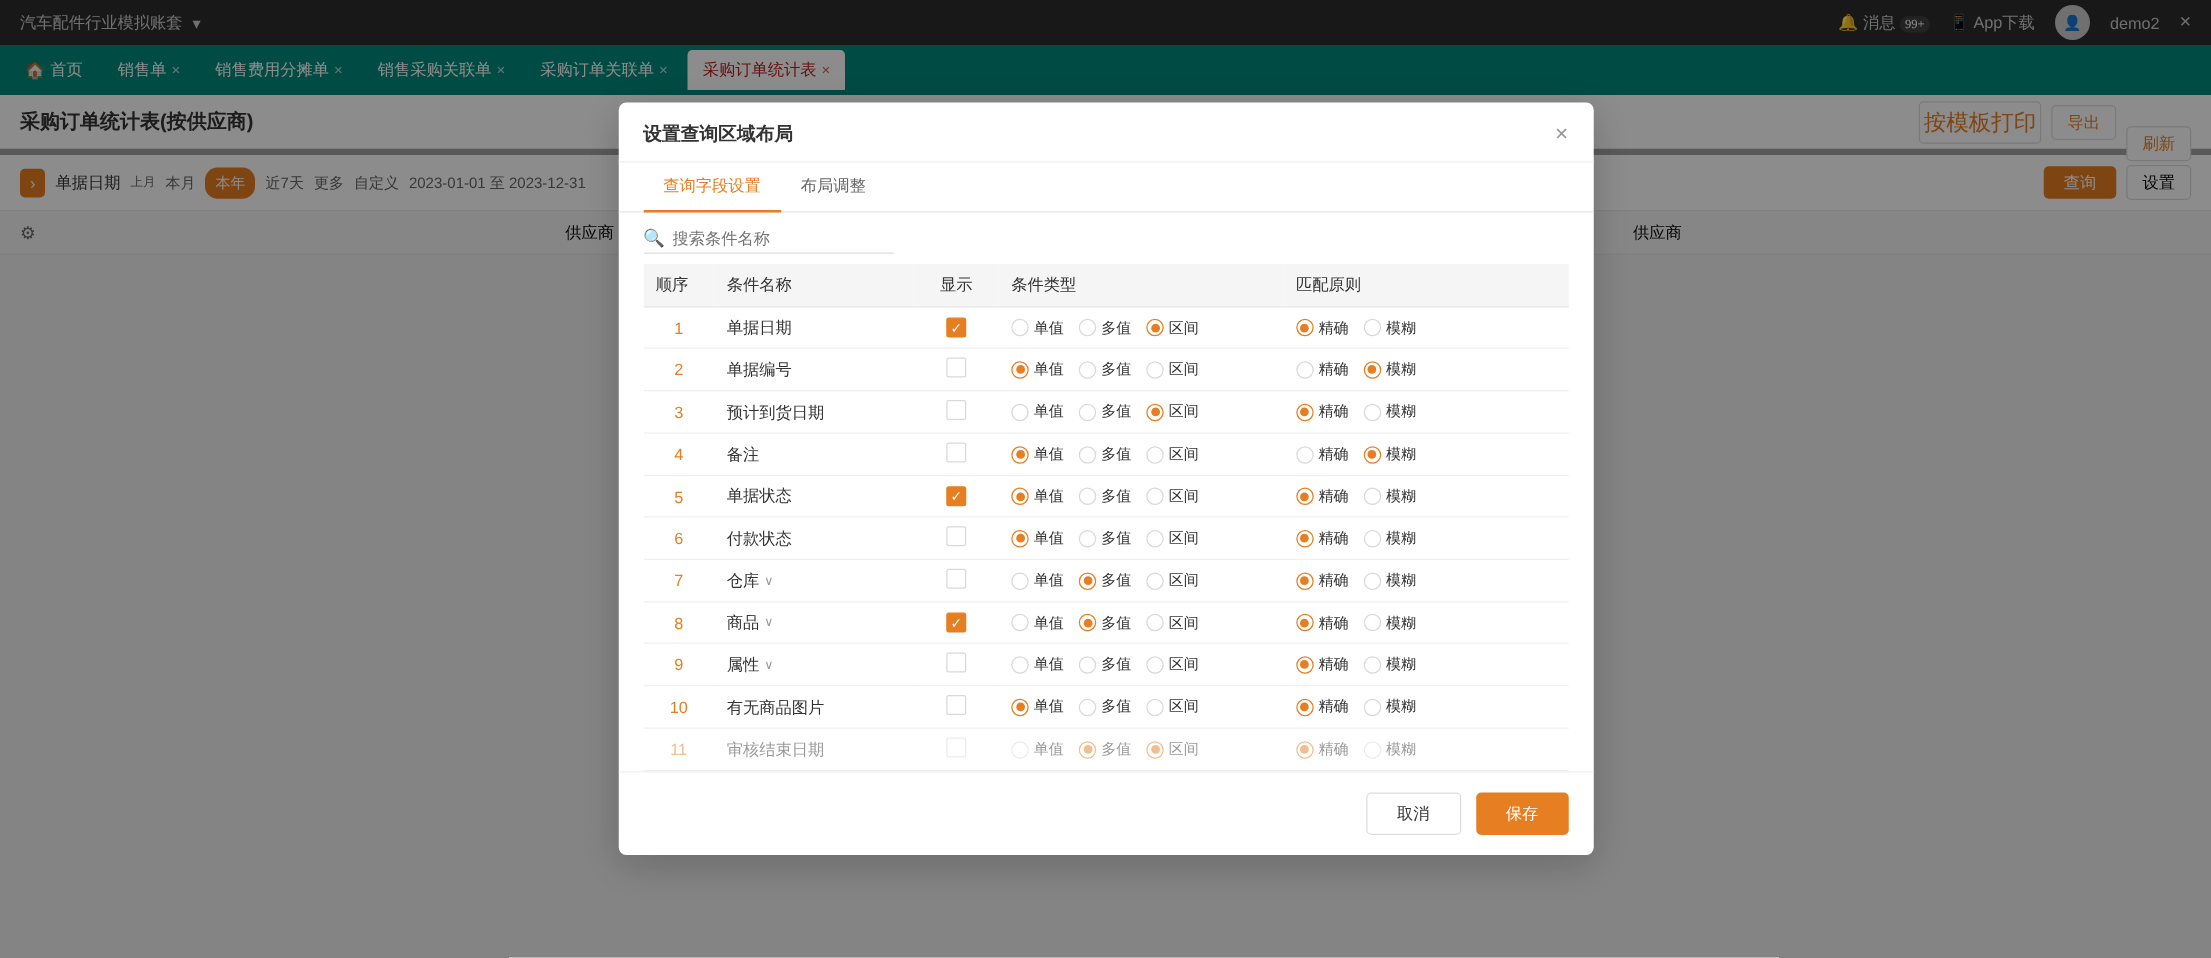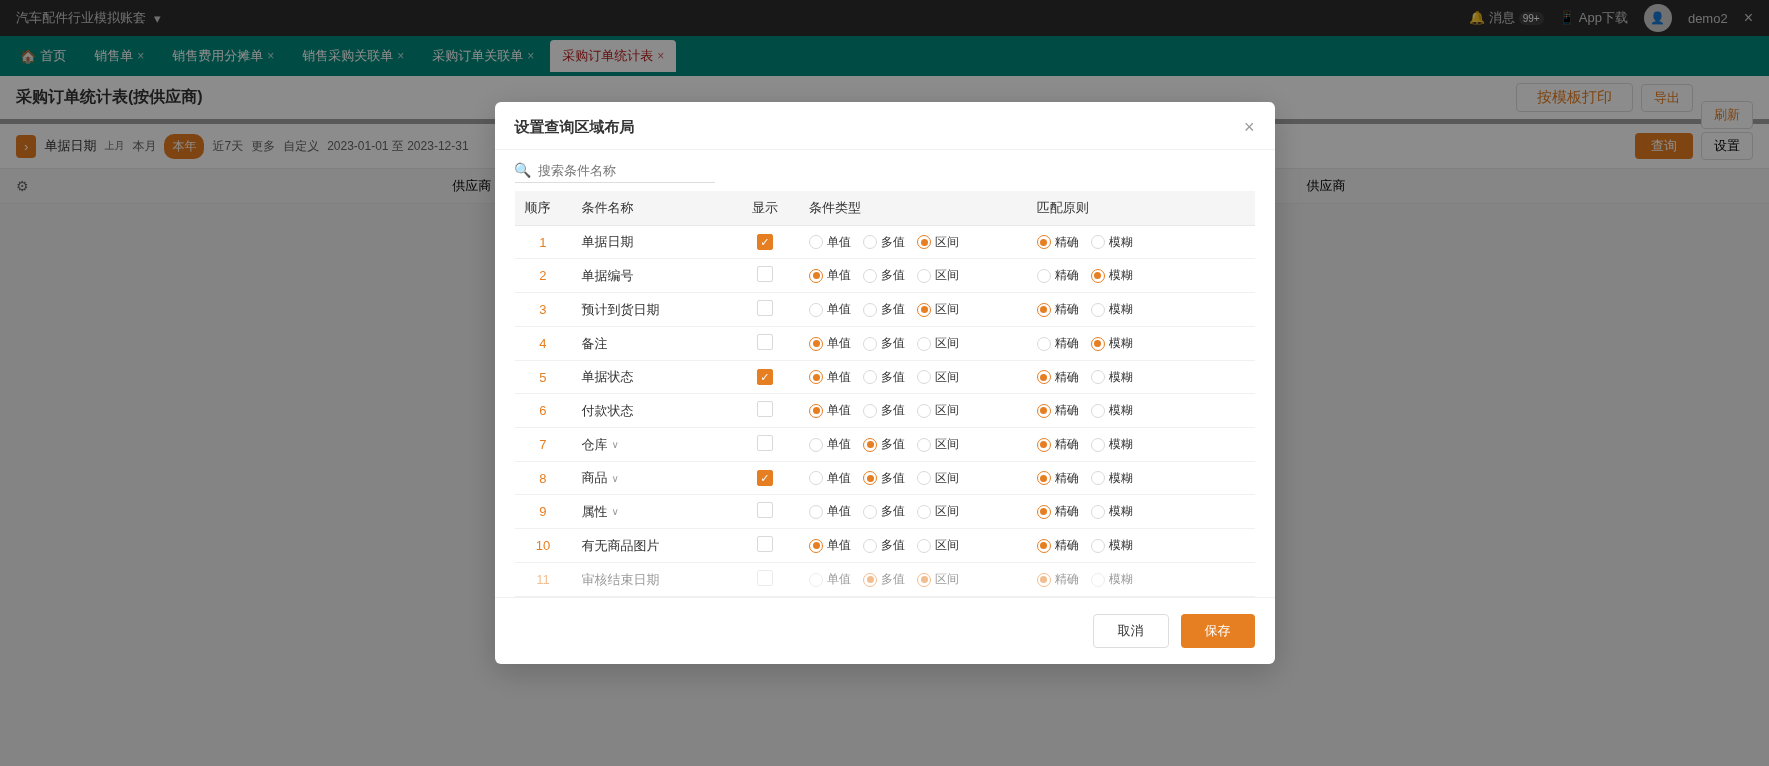--- a/index.html
+++ b/index.html
@@ -11,21 +11,21 @@
       height: 36px;
       display: flex;
       align-items: center;
       justify-content: space-between;
       padding: 0 16px;
       color: #ccc;
       text-align: center;
     }
     .topbar-left { font-size: 13px; display: flex; align-items: center; gap: 8px; }
     .topbar-right { display: flex; align-items: center; gap: 16px; font-size: 13px; }
-    .topbar-right .badge { background: #404040; color: white; border-radius: 8px; font-size: 10px; padding: 1px 4px; }
+    .topbar-right .badge { background: #404040; color: white; border-radius: 8px; font-size: 10px; padding: 1px 4px; font-family: Liberation Serif, serif; }
     .topbar-right .close-x { color: #ccc; cursor: pointer; font-size: 16px; }
 
     
     .navbar {
       background: #00897b;
       height: 40px;
       display: flex;
       align-items: center;
       padding: 0 8px;
       gap: 4px;
@@ -51,21 +51,21 @@
       background: white;
       height: 48px;
       display: flex;
       align-items: center;
       padding: 0 16px;
       border-bottom: 5px solid #a3a3a3;
       justify-content: space-between;
     }
     .page-title { font-size: 16px; font-weight: bold; color: #333; }
     .page-actions { display: flex; align-items: center; gap: 8px; }
-    .btn-print { border: 1px solid #ddd; background: white; padding: 4px 20px; border-radius: 4px; cursor: pointer; color: #e67e22; font-size: 15px; font-family: Liberation Serif, serif; }
+    .btn-print { border: 1px solid #ddd; background: white; padding: 4px 3px; border-radius: 4px; cursor: pointer; color: #e67e22; font-size: 18px; font-family: Liberation Serif, serif; }
     .btn-export { border: 1px solid #ddd; background: white; padding: 4px 12px; border-radius: 4px; cursor: pointer; color: #e67e22; font-size: 13px; }
     .btn-refresh { border: 1px solid #ddd; background: white; padding: 4px 12px; border-radius: 4px; cursor: pointer; color: #e67e22; font-size: 13px; margin-top: 34px; }
 
     
     .filter-area {
       background: white;
       padding: 8px 16px;
       border-bottom: 1px solid #e8e8e8;
       display: flex;
       align-items: center;
@@ -369,20 +369,28 @@
 </div>
 
 <div class="overlay">
   <div class="modal">
 
     <div class="modal-header">
       <span class="modal-title">设置查询区域布局</span>
       <span class="modal-close">×</span>
     </div>
 
+    <div class="modal-tabs">
+      <div class="modal-tab active">
+        <span>查询字段设置</span>
+      </div>
+      <div class="modal-tab">
+        <span>布局调整</span>
+      </div>
+    </div>
 
     <div class="modal-search">
       <div class="search-box">
         <span class="search-icon">🔍</span>
         <input type="text" placeholder="搜索条件名称" style="">
       </div>
     </div>
 
     <div class="modal-table">
       <table>

